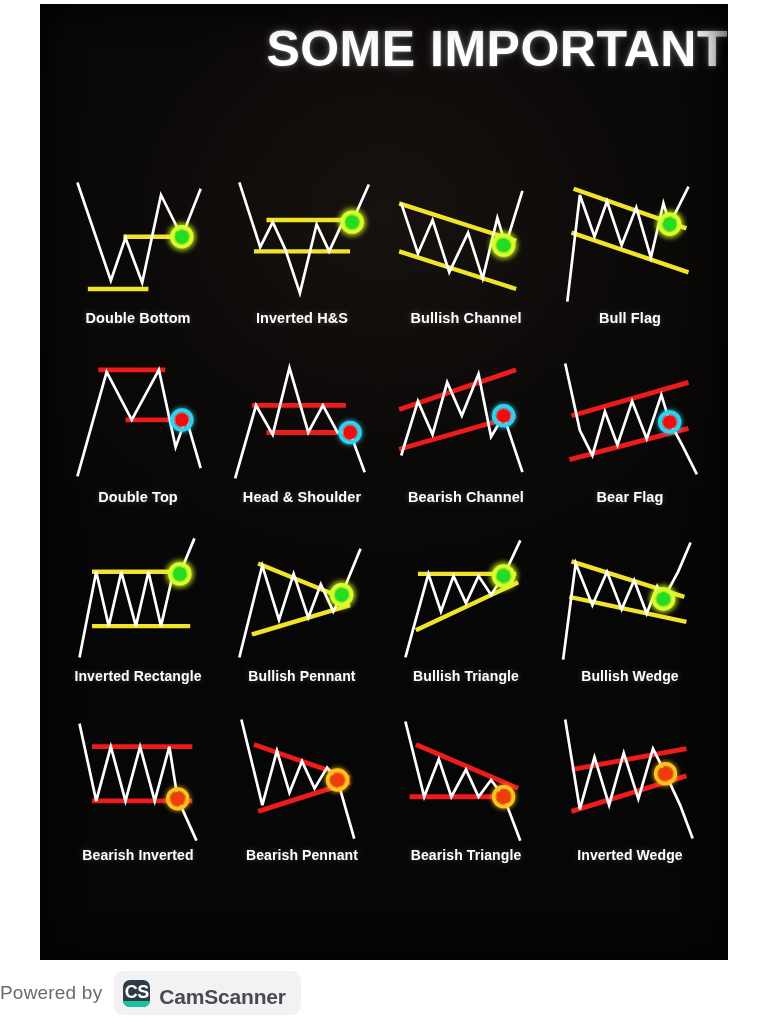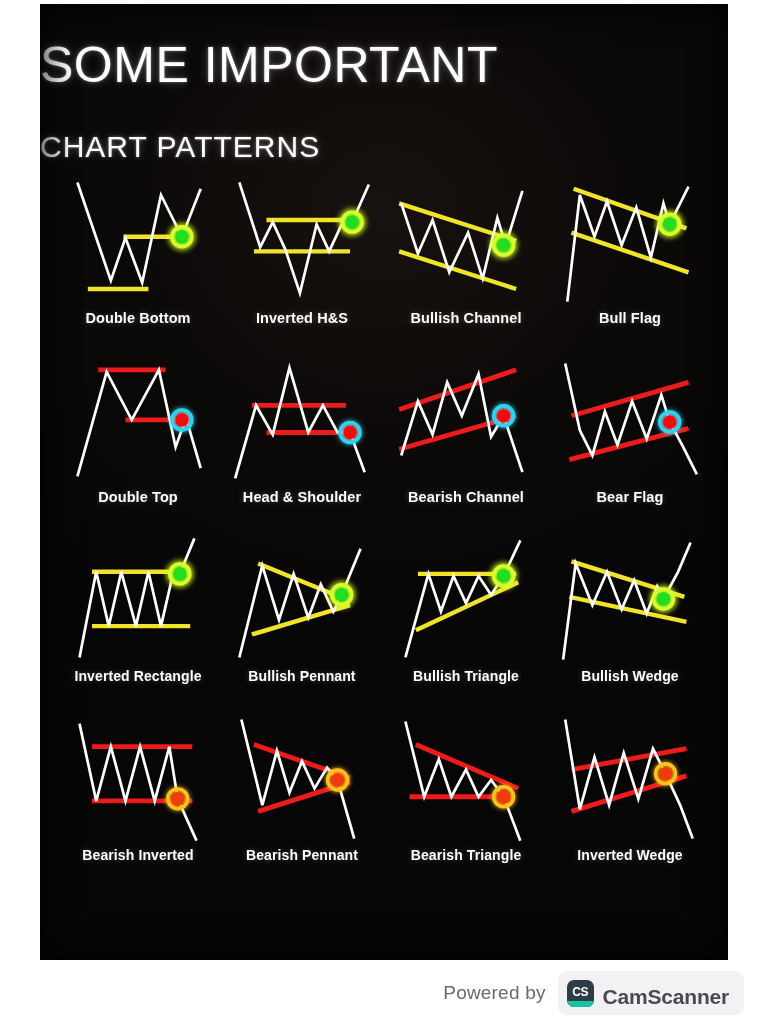--- a/index.html
+++ b/index.html
@@ -20,25 +20,24 @@
       radial-gradient(ellipse 70% 45% at 50% 22%, #171210 0%, #0b0908 55%, #070606 100%);
     overflow:hidden;
   }
   #poster::after{
     content:"";position:absolute;inset:0;pointer-events:none;
     box-shadow:inset 0 0 30px 8px rgba(0,0,0,.75);
   }
 
   
   .title{
-    position:absolute;left:0;right:0;text-align:left;
-    color:#fff;font-weight:normal;letter-spacing:.5px;
+    position:absolute;left:0;right:0;text-align:right;
+    color:#fff;font-weight:bold;letter-spacing:.5px;
     text-shadow:0 0 10px rgba(255,255,255,.28),0 0 3px rgba(255,255,255,.4);
     white-space:nowrap;
-    margin-top:16px;
   }
   #title-main{top:16px;font-size:50px;}
   #title-sub{top:110px;font-size:30px;letter-spacing:1px;}
 
   
   #grid{
     position:absolute;left:16px;top:168px;width:656px;
     display:grid;grid-template-columns:repeat(4,1fr);
     grid-auto-rows:179px;
   }
@@ -55,51 +54,50 @@
   .price{fill:none;stroke:#ffffff;stroke-width:2.6;stroke-linejoin:miter;stroke-linecap:butt;}
   .lvl-bull{fill:none;stroke:#f2e32a;stroke-width:4.2;stroke-linecap:butt;}
   .lvl-bear{fill:none;stroke:#ee1b1b;stroke-width:4.6;stroke-linecap:butt;}
   .glow-g{filter:url(#gGlow);}
   .glow-r{filter:url(#rGlow);}
   .glow-o{filter:url(#oGlow);}
 
   
   #footer{
     position:absolute;left:0;top:962px;width:768px;height:62px;
-    display:flex;align-items:center;justify-content:flex-end;
+    display:flex;align-items:center;
     padding-right:24px;box-sizing:border-box;background:#fff;
   }
   #powered-by{color:#6b6b6f;font-size:19px;margin-right:12px;letter-spacing:.2px;}
   #cs-badge{
     display:flex;align-items:center;gap:9px;
     background:#f2f2f4;border-radius:9px;padding:6px 15px 6px 9px;
   }
   #cs-icon{
     width:27px;height:27px;border-radius:7px;background:#2f3b45;
     position:relative;overflow:hidden;flex:none;
     display:flex;align-items:center;justify-content:center;
   }
   #cs-icon .cs-text{
-    color:#fff;font-size:12px;font-weight:bold;letter-spacing:-.5px;
+    color:#fff;font-size:18px;font-weight:bold;letter-spacing:-.5px;
     position:relative;z-index:2;line-height:1;margin-bottom:2px;
   }
   #cs-icon::after{
     content:"";position:absolute;left:0;right:0;bottom:0;height:6px;background:#17c3a2;
   }
   #cs-name{color:#4a4a4f;font-size:21px;font-weight:bold;letter-spacing:-.2px;margin-top:8px;}
 </style>
 </head>
 <body>
 
 <div id="page">
 
   <div id="poster">
 
     <div class="title" id="title-main">SOME IMPORTANT</div>
-    <div class="title" id="title-sub">CHART PATTERNS</div>
 
     <div id="grid">
         <div class="cell r1">
           <svg viewBox="0 0 148 134">
             <defs>
               <filter id="gGlow" x="-80%" y="-80%" width="260%" height="260%">
                 <feGaussianBlur stdDeviation="3" result="b"></feGaussianBlur>
                 <feMerge>
                   <feMergeNode in="b"></feMergeNode>
                   <feMergeNode in="b"></feMergeNode>

